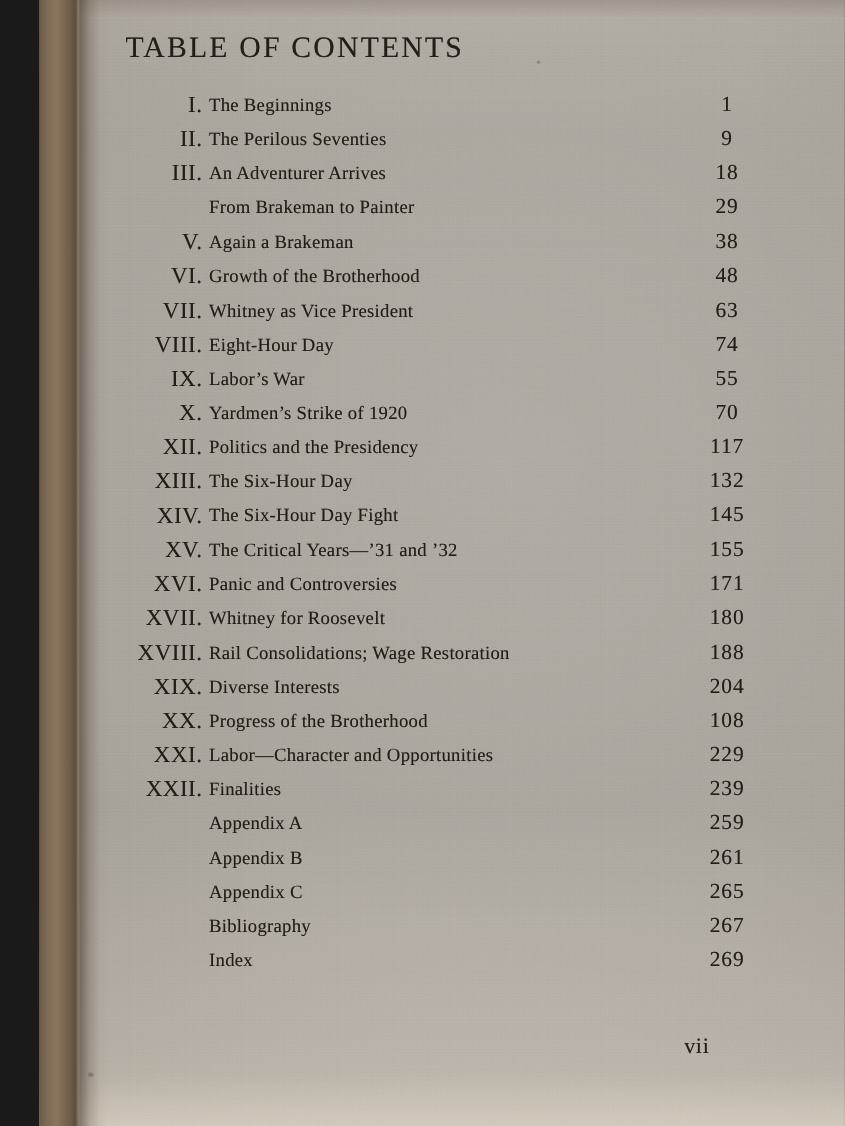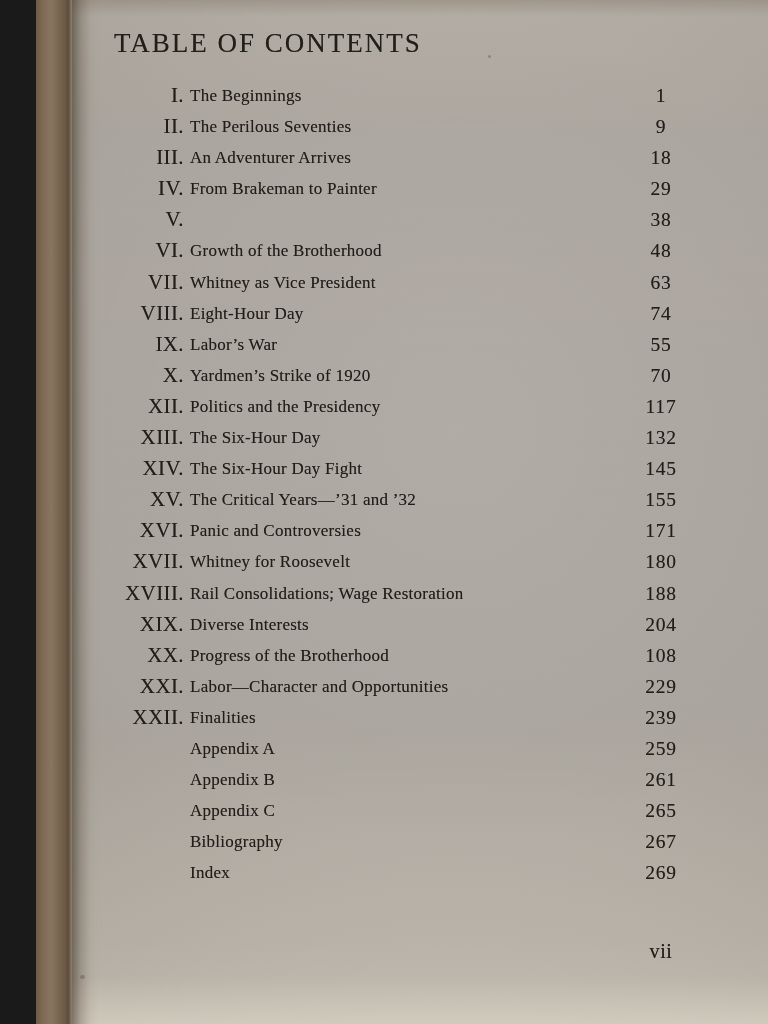--- a/index.html
+++ b/index.html
@@ -145,21 +145,21 @@
   }
   .toc-row.backmatter .title {
     left: 154px;
   }
 
   .folio {
     position: absolute;
     left: 586px;
     width: 78px;
     top: 940px;
-    text-align: center;
+    text-align: left;
     font-size: 20px;
     letter-spacing: 0.6px;
     color: #211d19;
   }
 
   
   .content .num, .content .title, .content .page,
   .toc-heading, .folio {
     text-shadow: 0 0 0.6px rgba(35,30,25,0.5);
   }
@@ -201,26 +201,26 @@
           <span class="num">II.</span>
           <span class="title">The Perilous Seventies</span>
           <span class="page">9</span>
         </div>
         <div class="toc-row">
           <span class="num">III.</span>
           <span class="title">An Adventurer Arrives</span>
           <span class="page">18</span>
         </div>
         <div class="toc-row">
-          <span class="num">IV.</span>
           <span class="title">From Brakeman to Painter</span>
           <span class="page">29</span>
         </div>
         <div class="toc-row">
           <span class="num">V.</span>
+          <span class="title">Again a Brakeman</span>
           <span class="page">38</span>
         </div>
         <div class="toc-row">
           <span class="num">VI.</span>
           <span class="title">Growth of the Brotherhood</span>
           <span class="page">48</span>
         </div>
         <div class="toc-row">
           <span class="num">VII.</span>
           <span class="title">Whitney as Vice President</span>

